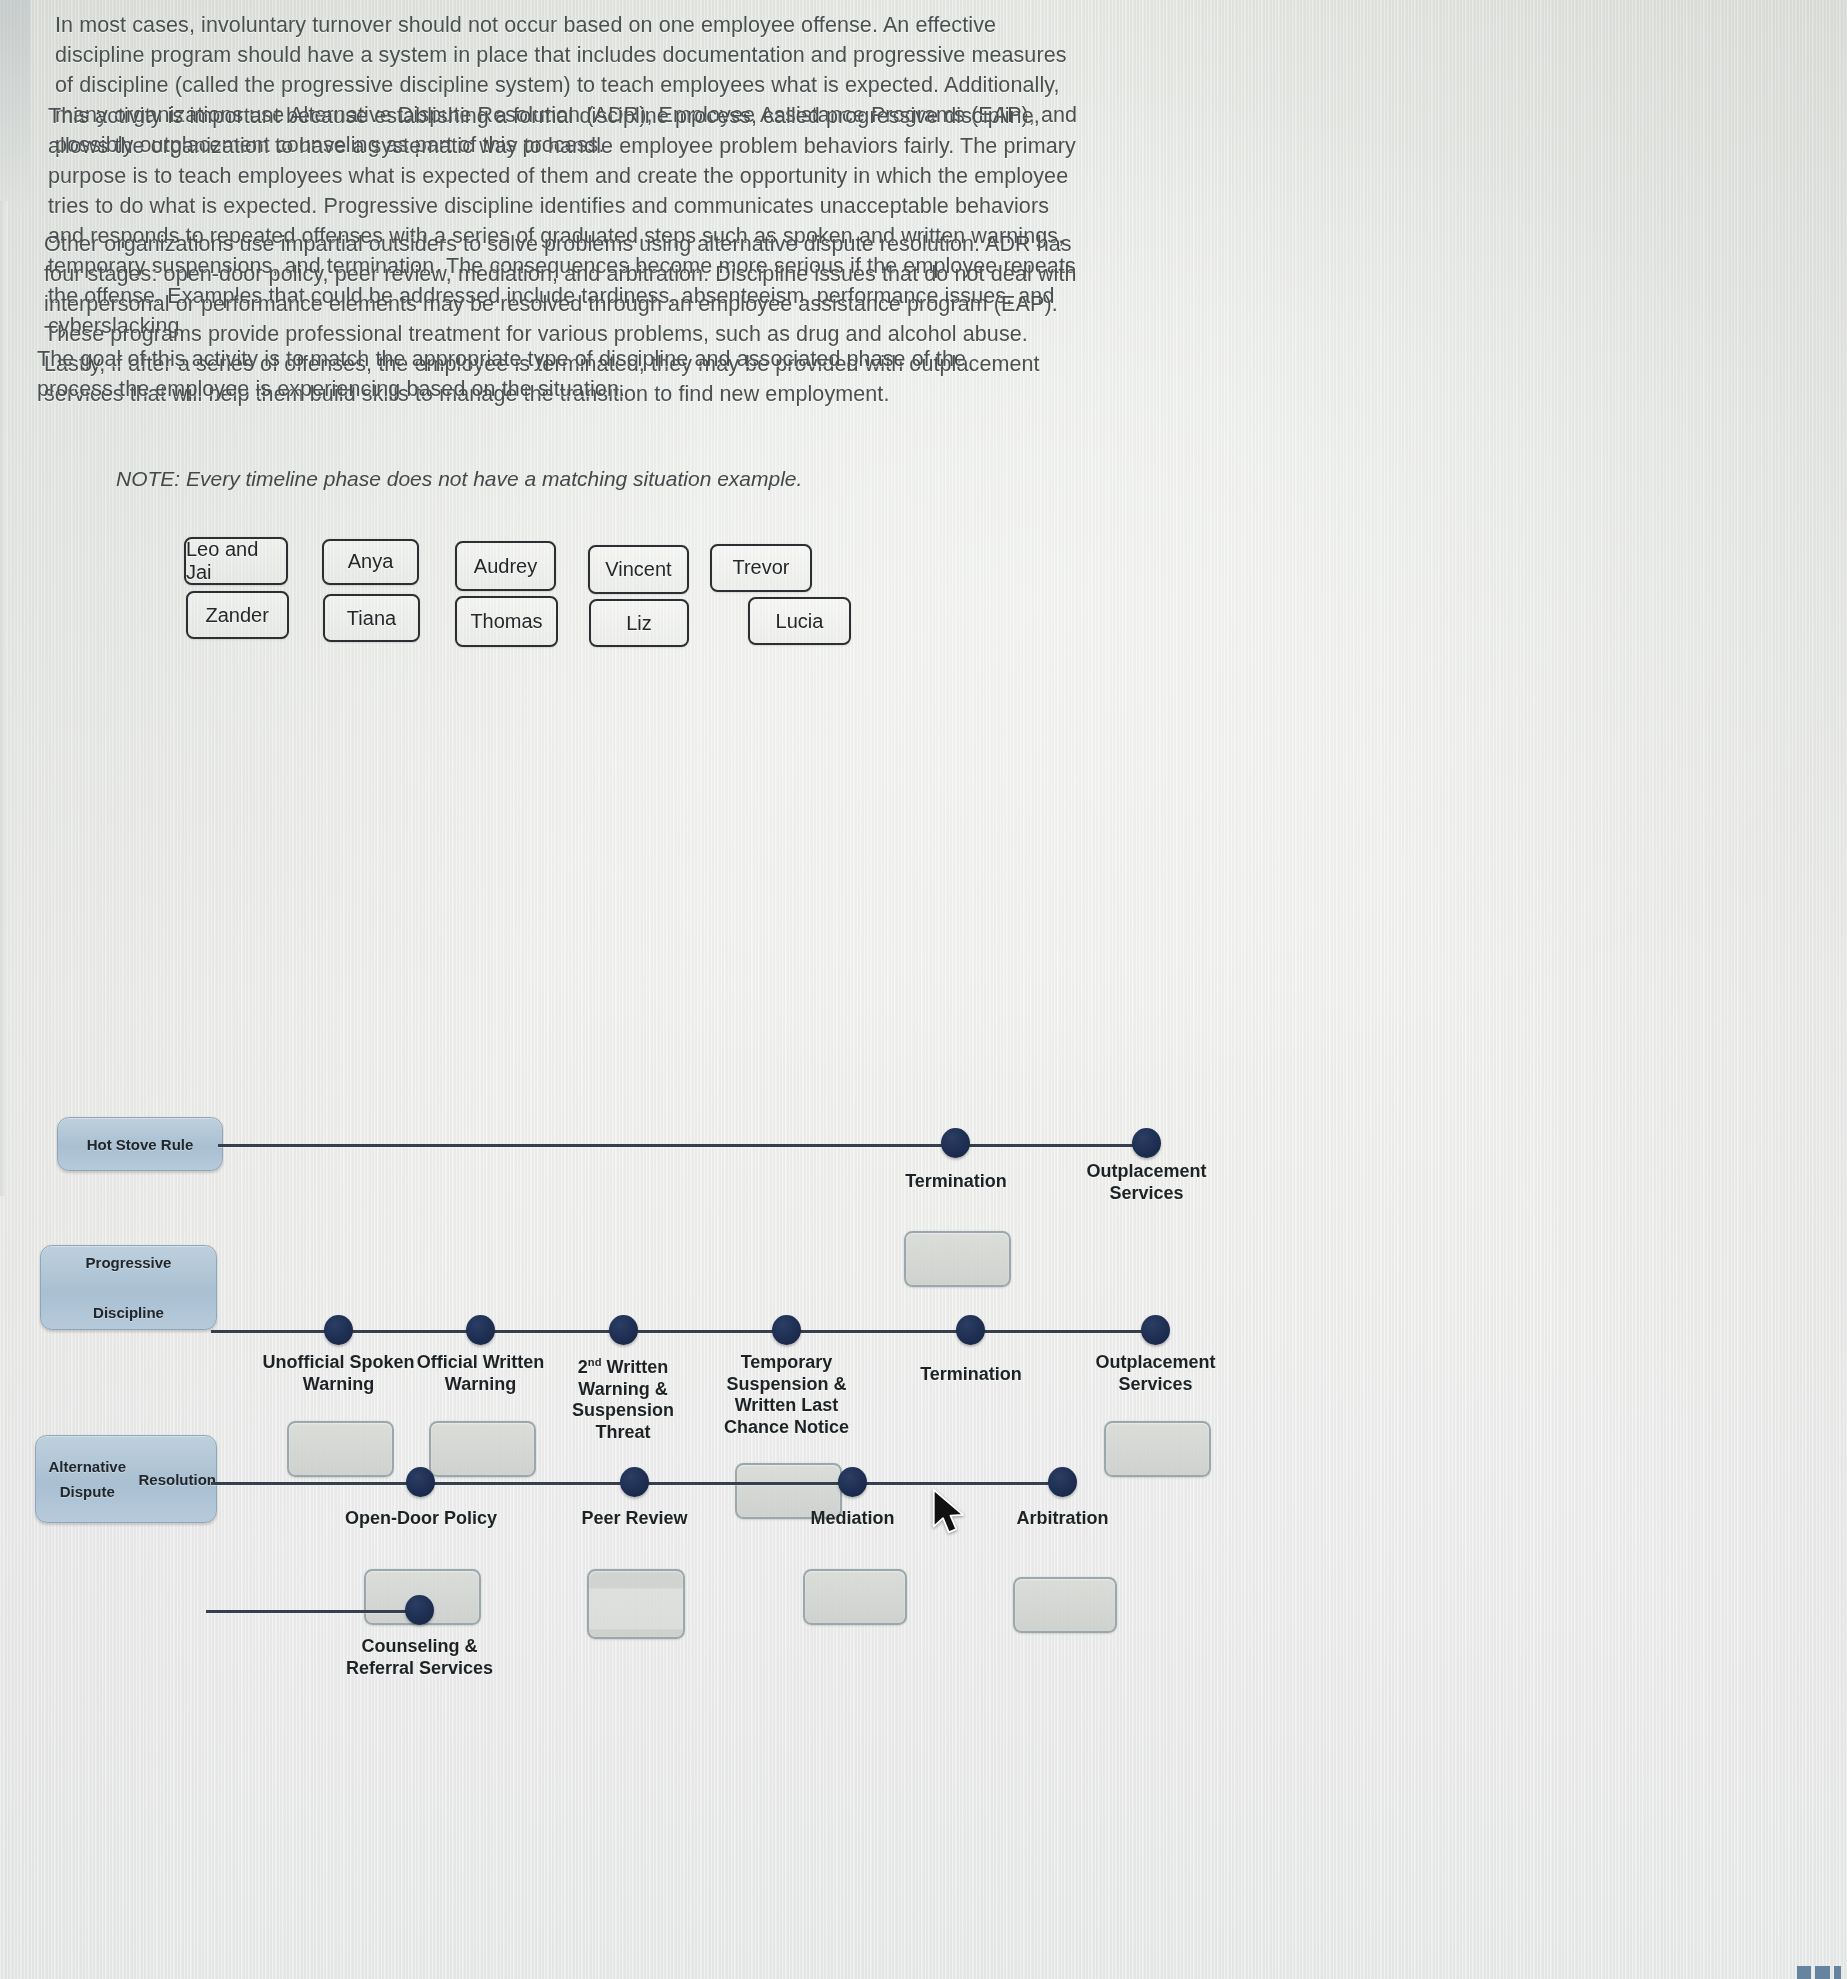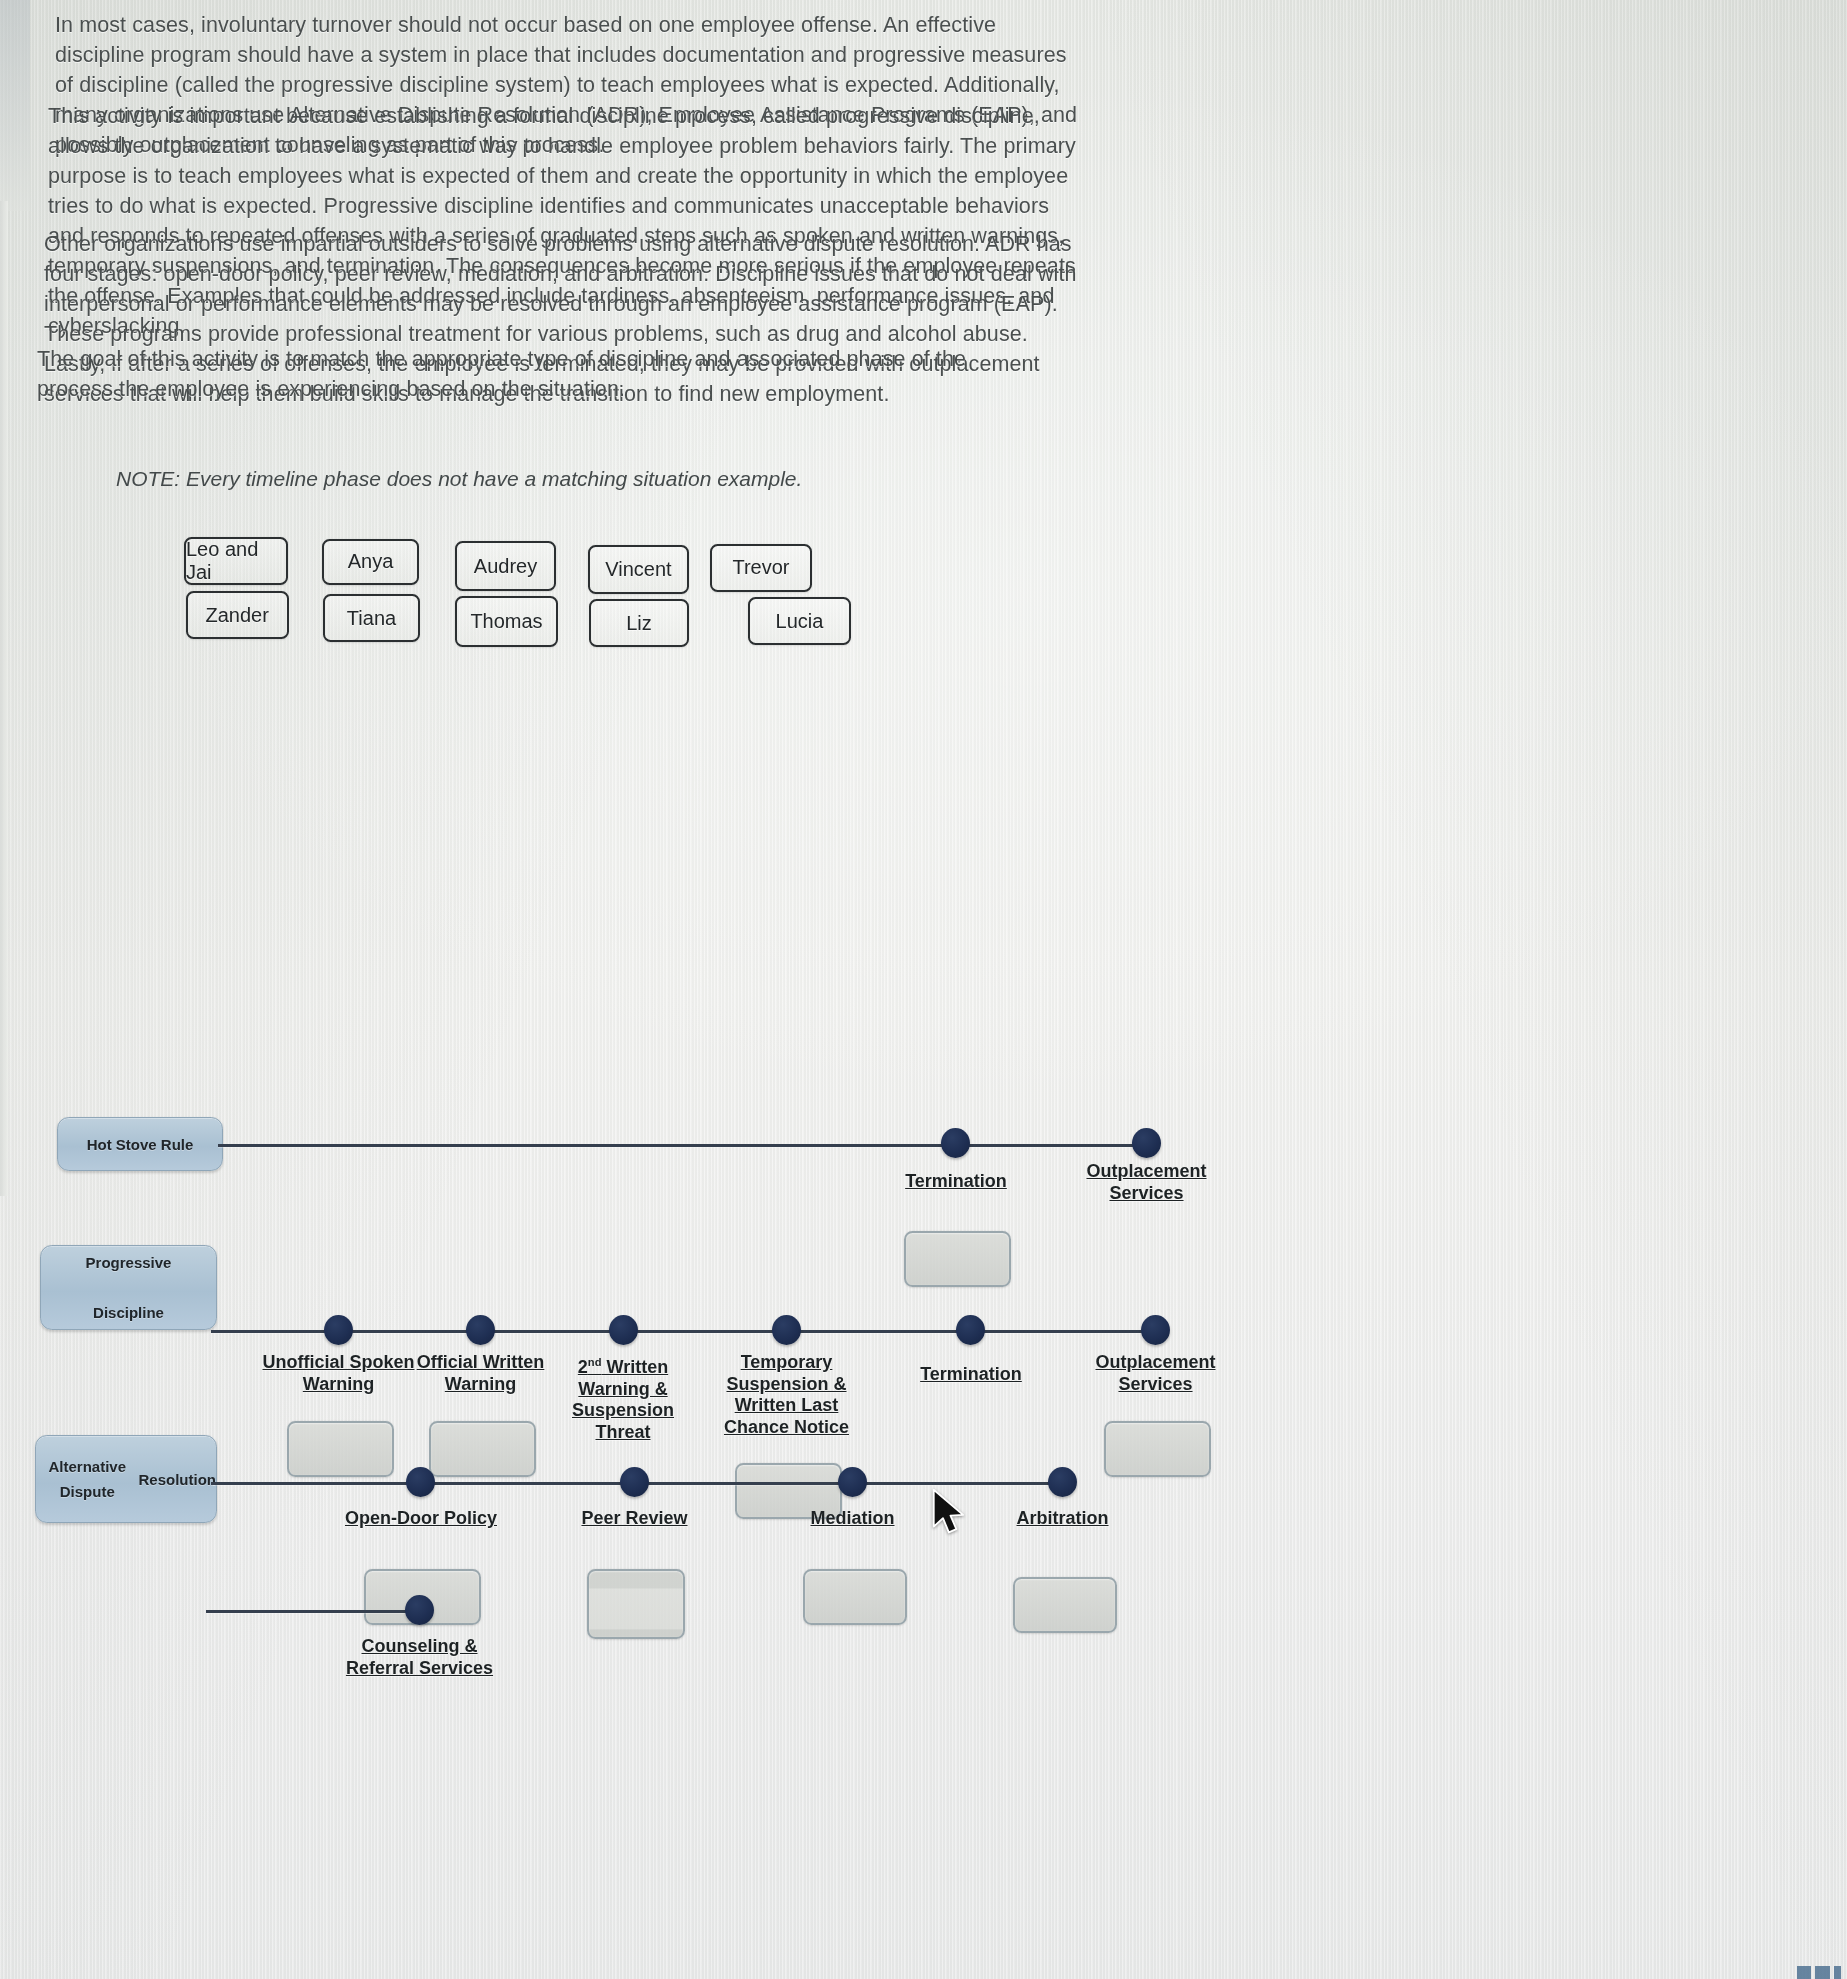--- a/index.html
+++ b/index.html
@@ -102,21 +102,20 @@
     box-shadow:0 1.7px 2.5px rgba(0,0,0,.25);
   }
   .node-label{
     position:absolute;
     text-align:center;
     color:#1d2224;
     font-weight:bold;
     font-size:18px;
     line-height:21.5px;
     text-shadow:0 0.8px 0 rgba(255,255,255,.55);
-    text-decoration:underline;
   }
   .dropbox{
     position:absolute;
     border:2.5px solid #9aa7ad;
     border-radius:8.4px;
     background:linear-gradient(180deg,rgba(216,218,214,.85),rgba(200,203,199,.80));
     box-shadow:inset 0 0.8px 1.7px rgba(255,255,255,.55), 0 0.8px 1.7px rgba(0,0,0,.12);
   }
   .dropbox.tall{
     background:linear-gradient(180deg,rgba(205,208,204,.88) 0%,rgba(205,208,204,.88) 26%,rgba(219,221,217,.80) 27%,rgba(216,218,214,.82) 88%,rgba(201,204,200,.85) 89%);

